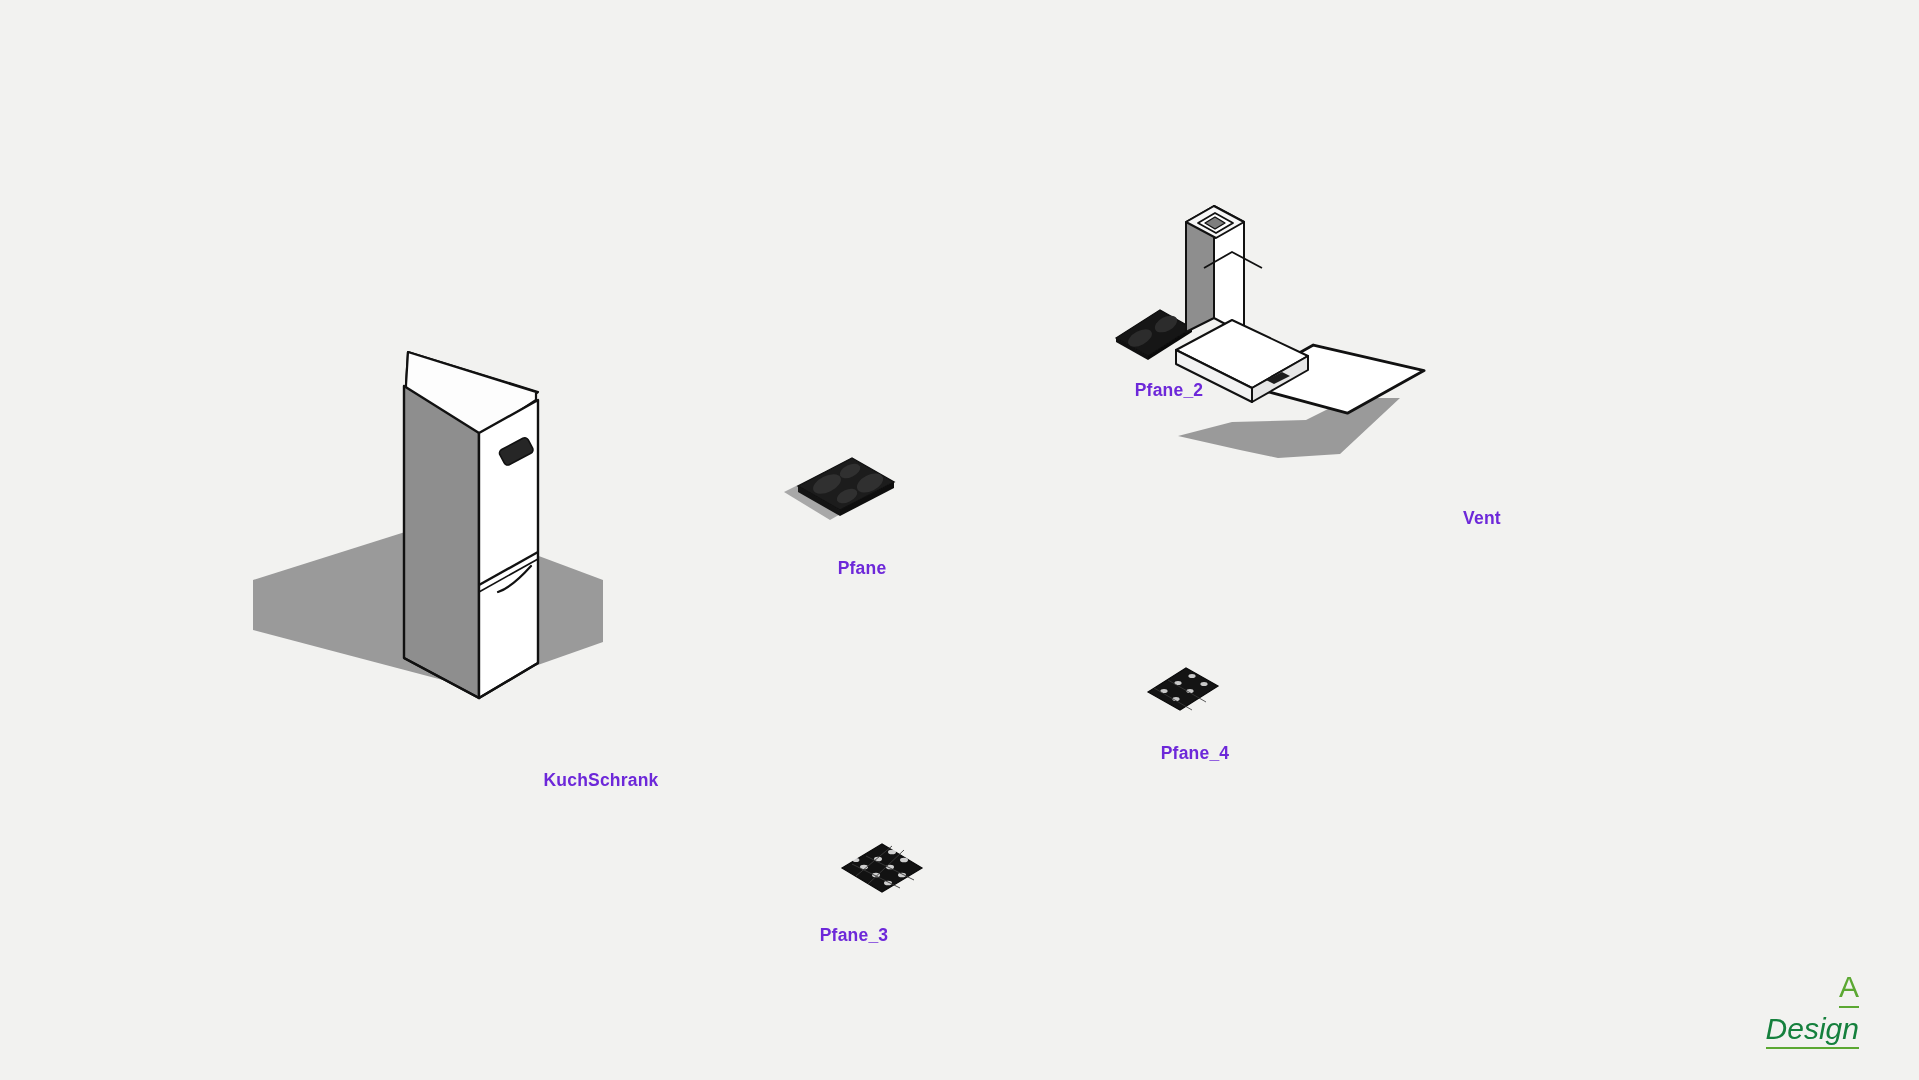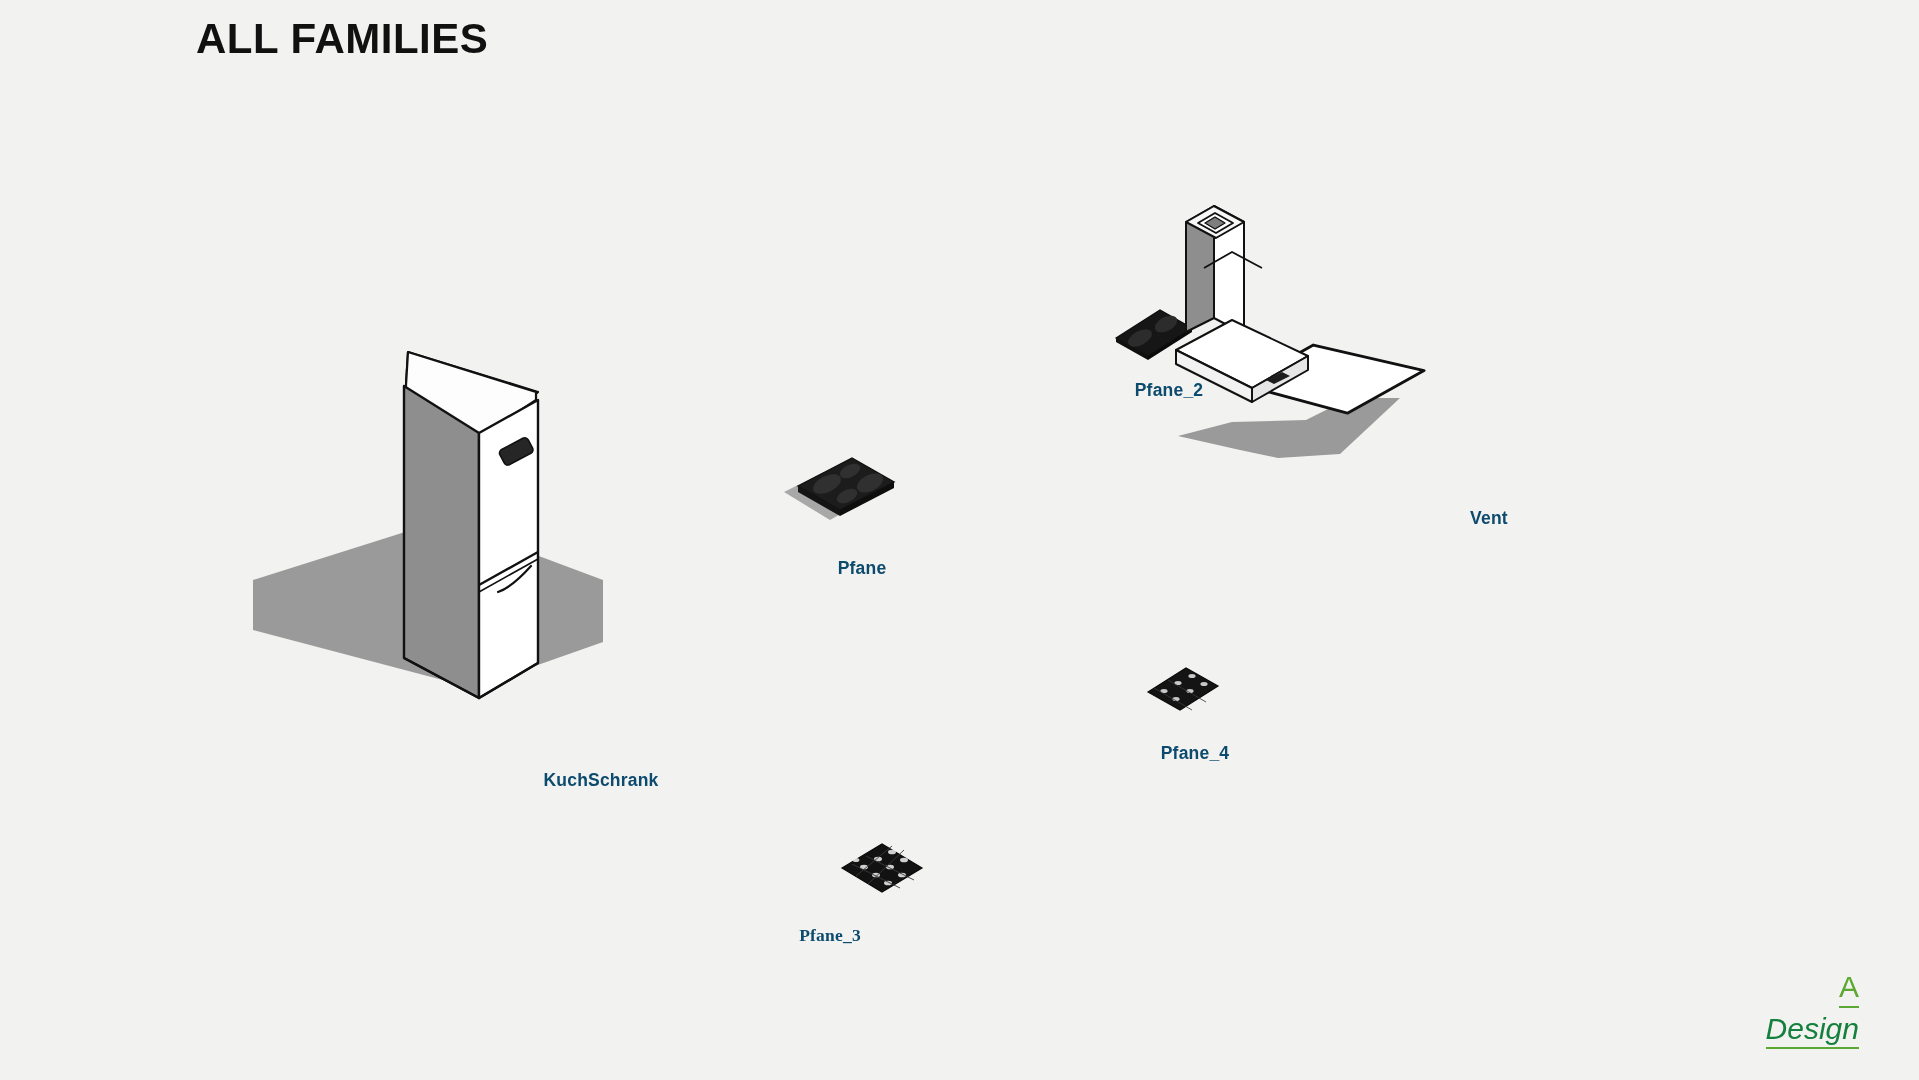--- a/index.html
+++ b/index.html
@@ -41,21 +41,21 @@
   }
   .family-art {
     position: absolute;
     left: 0;
     top: 0;
   }
   .family-label {
     position: absolute;
     font-size: 17.5px;
     font-weight: 700;
-    color: #0c4a6e;
+    color: #6d28d9;
     white-space: nowrap;
     text-align: left;
     transform: translateX(-50%);
     letter-spacing: 0.2px;
     font-family: "Liberation Sans", sans-serif;
   }
 
   
   #signature {
     position: absolute;
@@ -83,21 +83,20 @@
     justify-content: flex-end;
   }
 
   svg { display: block; overflow: visible; }
 </style>
 </head>
 <body style="background: rgb(242, 242, 240);">
 
 <div id="sheet" style="background: rgb(242, 242, 240);">
 
-  <div id="sheet-title">ALL FAMILIES</div>
 
   <div class="family-item" id="item-kuchschrank" style="left:0px; top:0px; width:100%; height:100%;margin-left:13px;">
 
     <svg class="family-art" width="460" height="420" style="left:185px; top:340px;" viewBox="0 0 460 420">
 
       <polygon points="55,240 245,180 405,240 405,302 275,348 55,290" fill="#9a9a9a"></polygon>
 
       <polygon points="210,12 340,52 285,92 208,92 208,45" fill="#ffffff" stroke="#111111" stroke-width="2.2" stroke-linejoin="round"></polygon>
       <path d="M208,45 L210,12 L338,52 L338,60 L285,95 L208,92 Z" fill="#fdfdfd" stroke="#111111" stroke-width="2.2" stroke-linejoin="round"></path>
 
@@ -164,21 +163,21 @@
         <ellipse cx="18" cy="22" rx="3.4" ry="2"></ellipse>
       </g>
       <g stroke="#3a3a3a" stroke-width="1" fill="none" opacity="0.9">
         <path d="M14,26 L62,50"></path>
         <path d="M28,18 L76,42"></path>
         <path d="M30,46 L66,12"></path>
         <path d="M18,38 L54,8"></path>
       </g>
     </svg>
 
-    <div class="family-label" style="left:830px; top:925px;font-family:Liberation Serif, serif;">Pfane_3</div>
+    <div class="family-label" style="left:854px; top:925px;">Pfane_3</div>
   </div>
 
   <div class="family-item" id="item-pfane4" style="left:0px; top:0px; width:100%; height:100%;margin-left:12px;">
 
     <svg class="family-art" width="80" height="54" style="left:1132px; top:660px;" viewBox="0 0 80 54">
       <polygon points="4,32 42,8 74,26 36,50" fill="#141414" stroke="#0a0a0a" stroke-width="1.2"></polygon>
       <g fill="#e8e8e8" opacity="0.85">
         <ellipse cx="20" cy="31" rx="3.6" ry="2.1"></ellipse>
         <ellipse cx="34" cy="23" rx="3.6" ry="2.1"></ellipse>
         <ellipse cx="48" cy="16" rx="3.6" ry="2.1"></ellipse>
@@ -213,21 +212,21 @@
 
       <path d="M26,68 L54,52 L84,68" fill="none" stroke="#111111" stroke-width="1.8" transform="translate(18,4)"></path>
 
       <polygon points="-2,150 54,120 130,156 74,188" fill="#ffffff" stroke="#111111" stroke-width="2" stroke-linejoin="round" transform="translate(18,4)"></polygon>
       <polygon points="-2,150 74,188 74,202 -2,164" fill="#f2f2f2" stroke="#111111" stroke-width="2" stroke-linejoin="round" transform="translate(18,4)"></polygon>
       <polygon points="74,188 130,156 130,170 74,202" fill="#e6e6e6" stroke="#111111" stroke-width="2" stroke-linejoin="round" transform="translate(18,4)"></polygon>
 
       <polygon points="88,180 104,172 112,176 96,184" fill="#1d1d1d" transform="translate(18,4)"></polygon>
     </svg>
 
-    <div class="family-label" style="left:1482px; top:508px;margin-left:7px;">Vent</div>
+    <div class="family-label" style="left:1482px; top:508px;">Vent</div>
   </div>
 
   <div id="signature">
     <div class="sig-row">
       <span class="sig-line sig-a" style="color: rgb(91, 168, 50); border-bottom-color: rgb(91, 168, 50);">A</span>
     </div>
     <div class="sig-row">
       <span class="sig-line" style="color: #15803d; border-bottom-color: rgb(91, 168, 50); font-style: italic;">Design</span>
     </div>
   </div>

